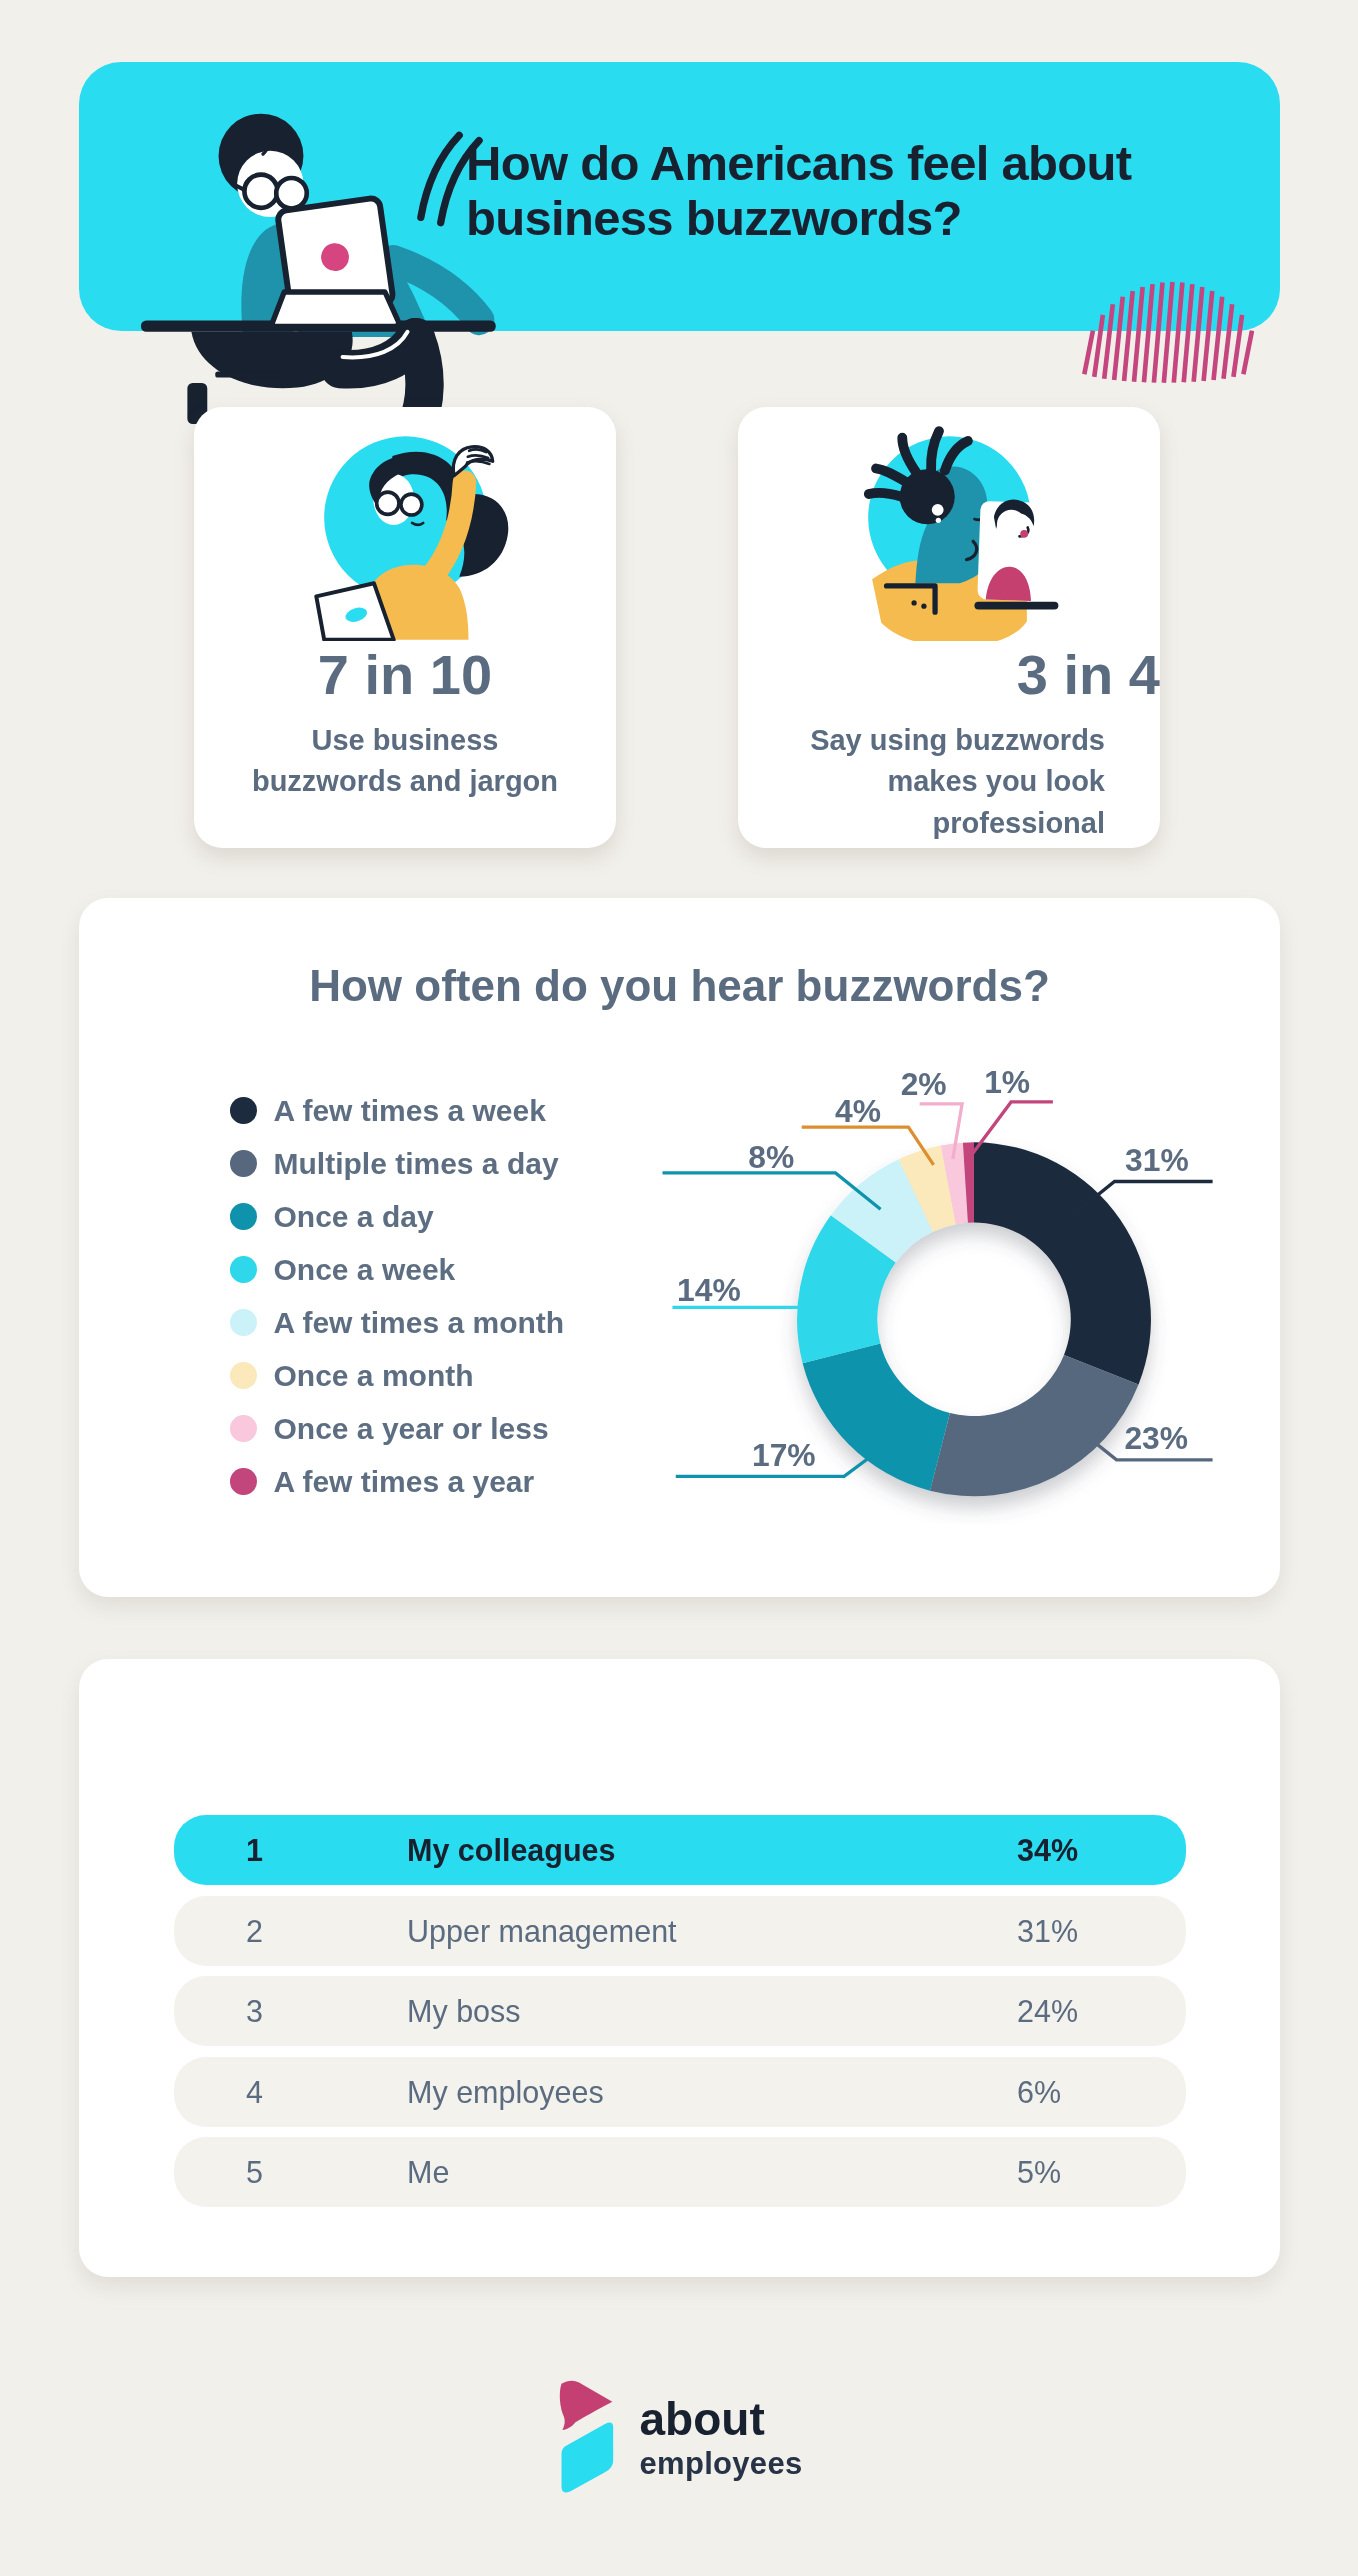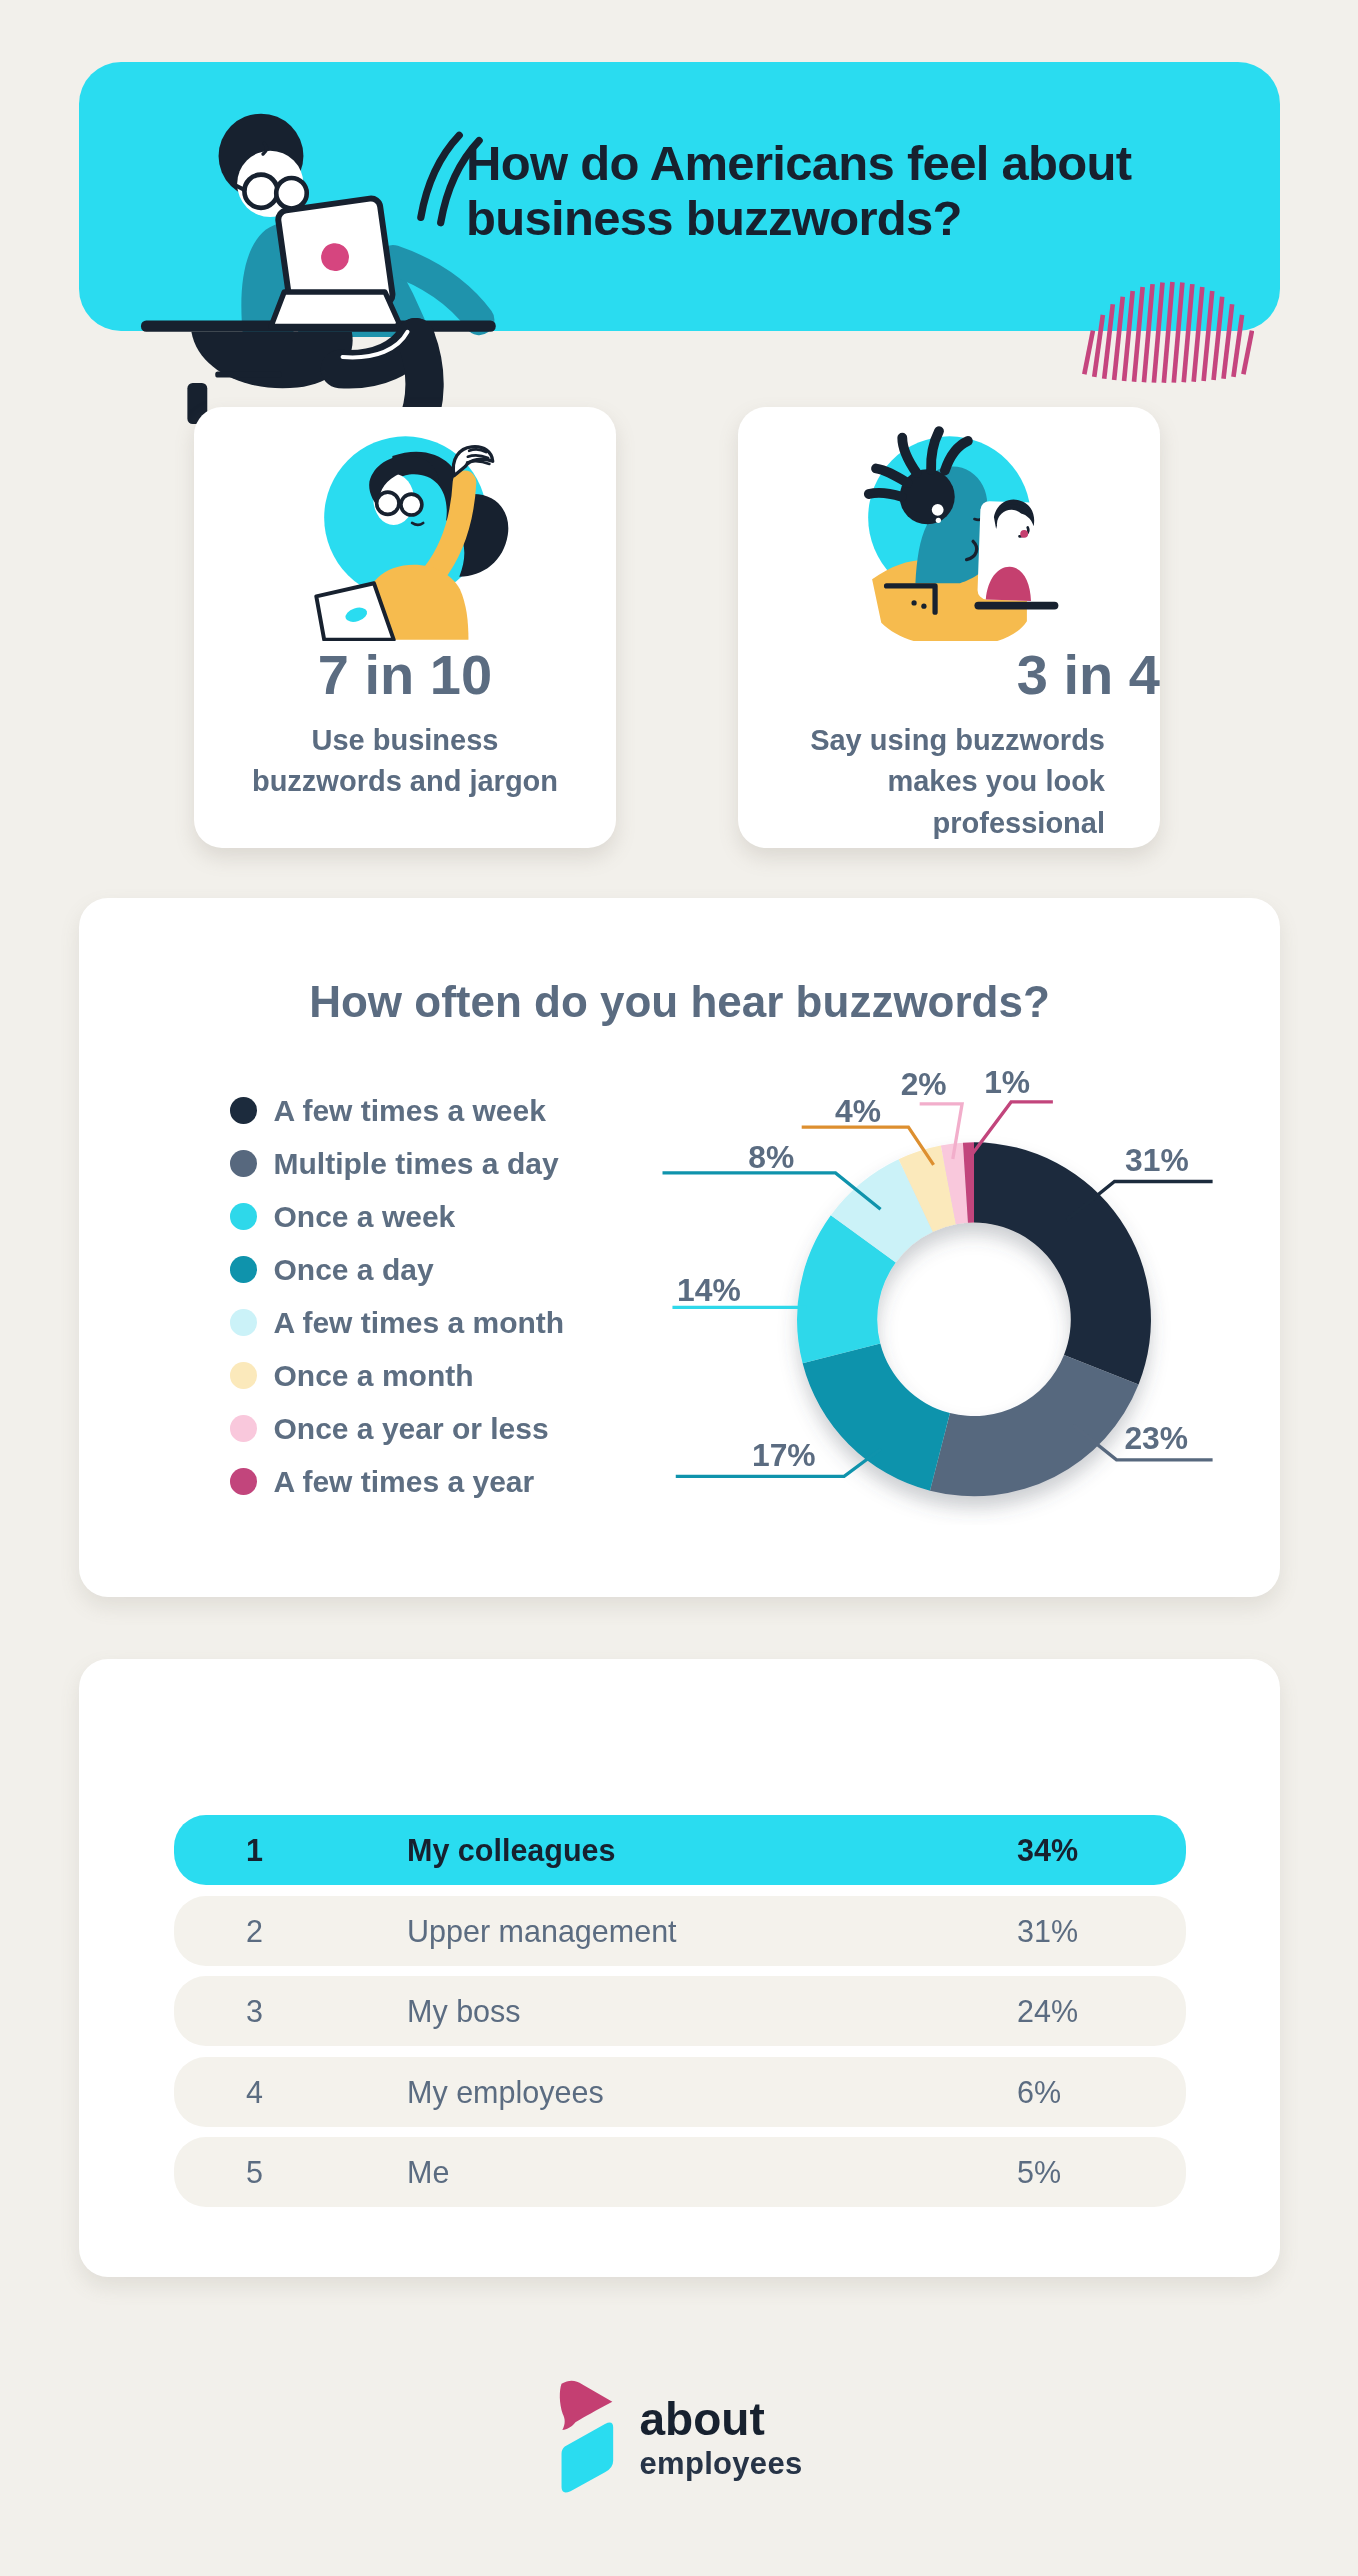--- a/index.html
+++ b/index.html
@@ -22,21 +22,21 @@
   .stat-card.card-1{left:194px;}
   .stat-card.card-2{left:738px;text-align:right;}
   .stat-illu{display:block;margin:10.6px auto 0 auto;}
   .stat-value{font-size:56px;font-weight:800;color:var(--slate,#5b6c81);line-height:1;margin-top:6.6px;}
   .stat-caption{font-size:29px;font-weight:700;color:var(--slate,#5b6c81);line-height:1.42;
     max-width:312px;margin:17px auto 0 auto;}
 
   
   .freq-card{position:absolute;left:79px;top:898px;width:1201px;height:699px;
     background:var(--card,#ffffff);border-radius:29px;box-shadow:0 9.3px 20px rgba(120,110,100,0.14);}
-  .section-title{margin:16px;text-align:center;font-size:44px;font-weight:800;color:var(--slate,#5b6c81);}
+  .section-title{margin:0;text-align:center;font-size:44px;font-weight:800;color:var(--slate,#5b6c81);}
   .freq-card .section-title{padding-top:63px;}
   .legend{position:absolute;left:151px;top:186px;list-style:none;margin:0;padding:0;}
   .legend li{display:flex;align-items:center;height:53px;}
   .swatch{width:26.5px;height:26.5px;border-radius:50%;margin-right:17px;flex:0 0 auto;}
   .legend-label{font-size:30px;font-weight:700;color:var(--legend_text,#5d6e82);}
   .donut-svg{position:absolute;left:557px;top:156px;}
   .donut-label{font-size:48px;font-weight:800;fill:var(--slate,#5b6c81);}
 
   
   .table-card{position:absolute;left:79px;top:1659px;width:1201px;height:618px;
@@ -205,26 +205,26 @@
     <ul class="legend">
       <li>
           <span class="swatch" style="background: rgb(28, 43, 61);"></span>
           <span class="legend-label">A few times a week</span>
         </li>
       <li>
           <span class="swatch" style="background: rgb(87, 104, 126);"></span>
           <span class="legend-label">Multiple times a day</span>
         </li>
       <li>
+          <span class="swatch" style="background: rgb(15, 147, 172);"></span>
+          <span class="legend-label">Once a day</span>
+        </li>
+      <li>
           <span class="swatch" style="background: rgb(46, 216, 234);"></span>
           <span class="legend-label">Once a week</span>
-        </li>
-      <li>
-          <span class="swatch" style="background: rgb(15, 147, 172);"></span>
-          <span class="legend-label">Once a day</span>
         </li>
       <li>
           <span class="swatch" style="background: rgb(203, 242, 248);"></span>
           <span class="legend-label">A few times a month</span>
         </li>
       <li>
           <span class="swatch" style="background: rgb(251, 233, 187);"></span>
           <span class="legend-label">Once a month</span>
         </li>
       <li>

